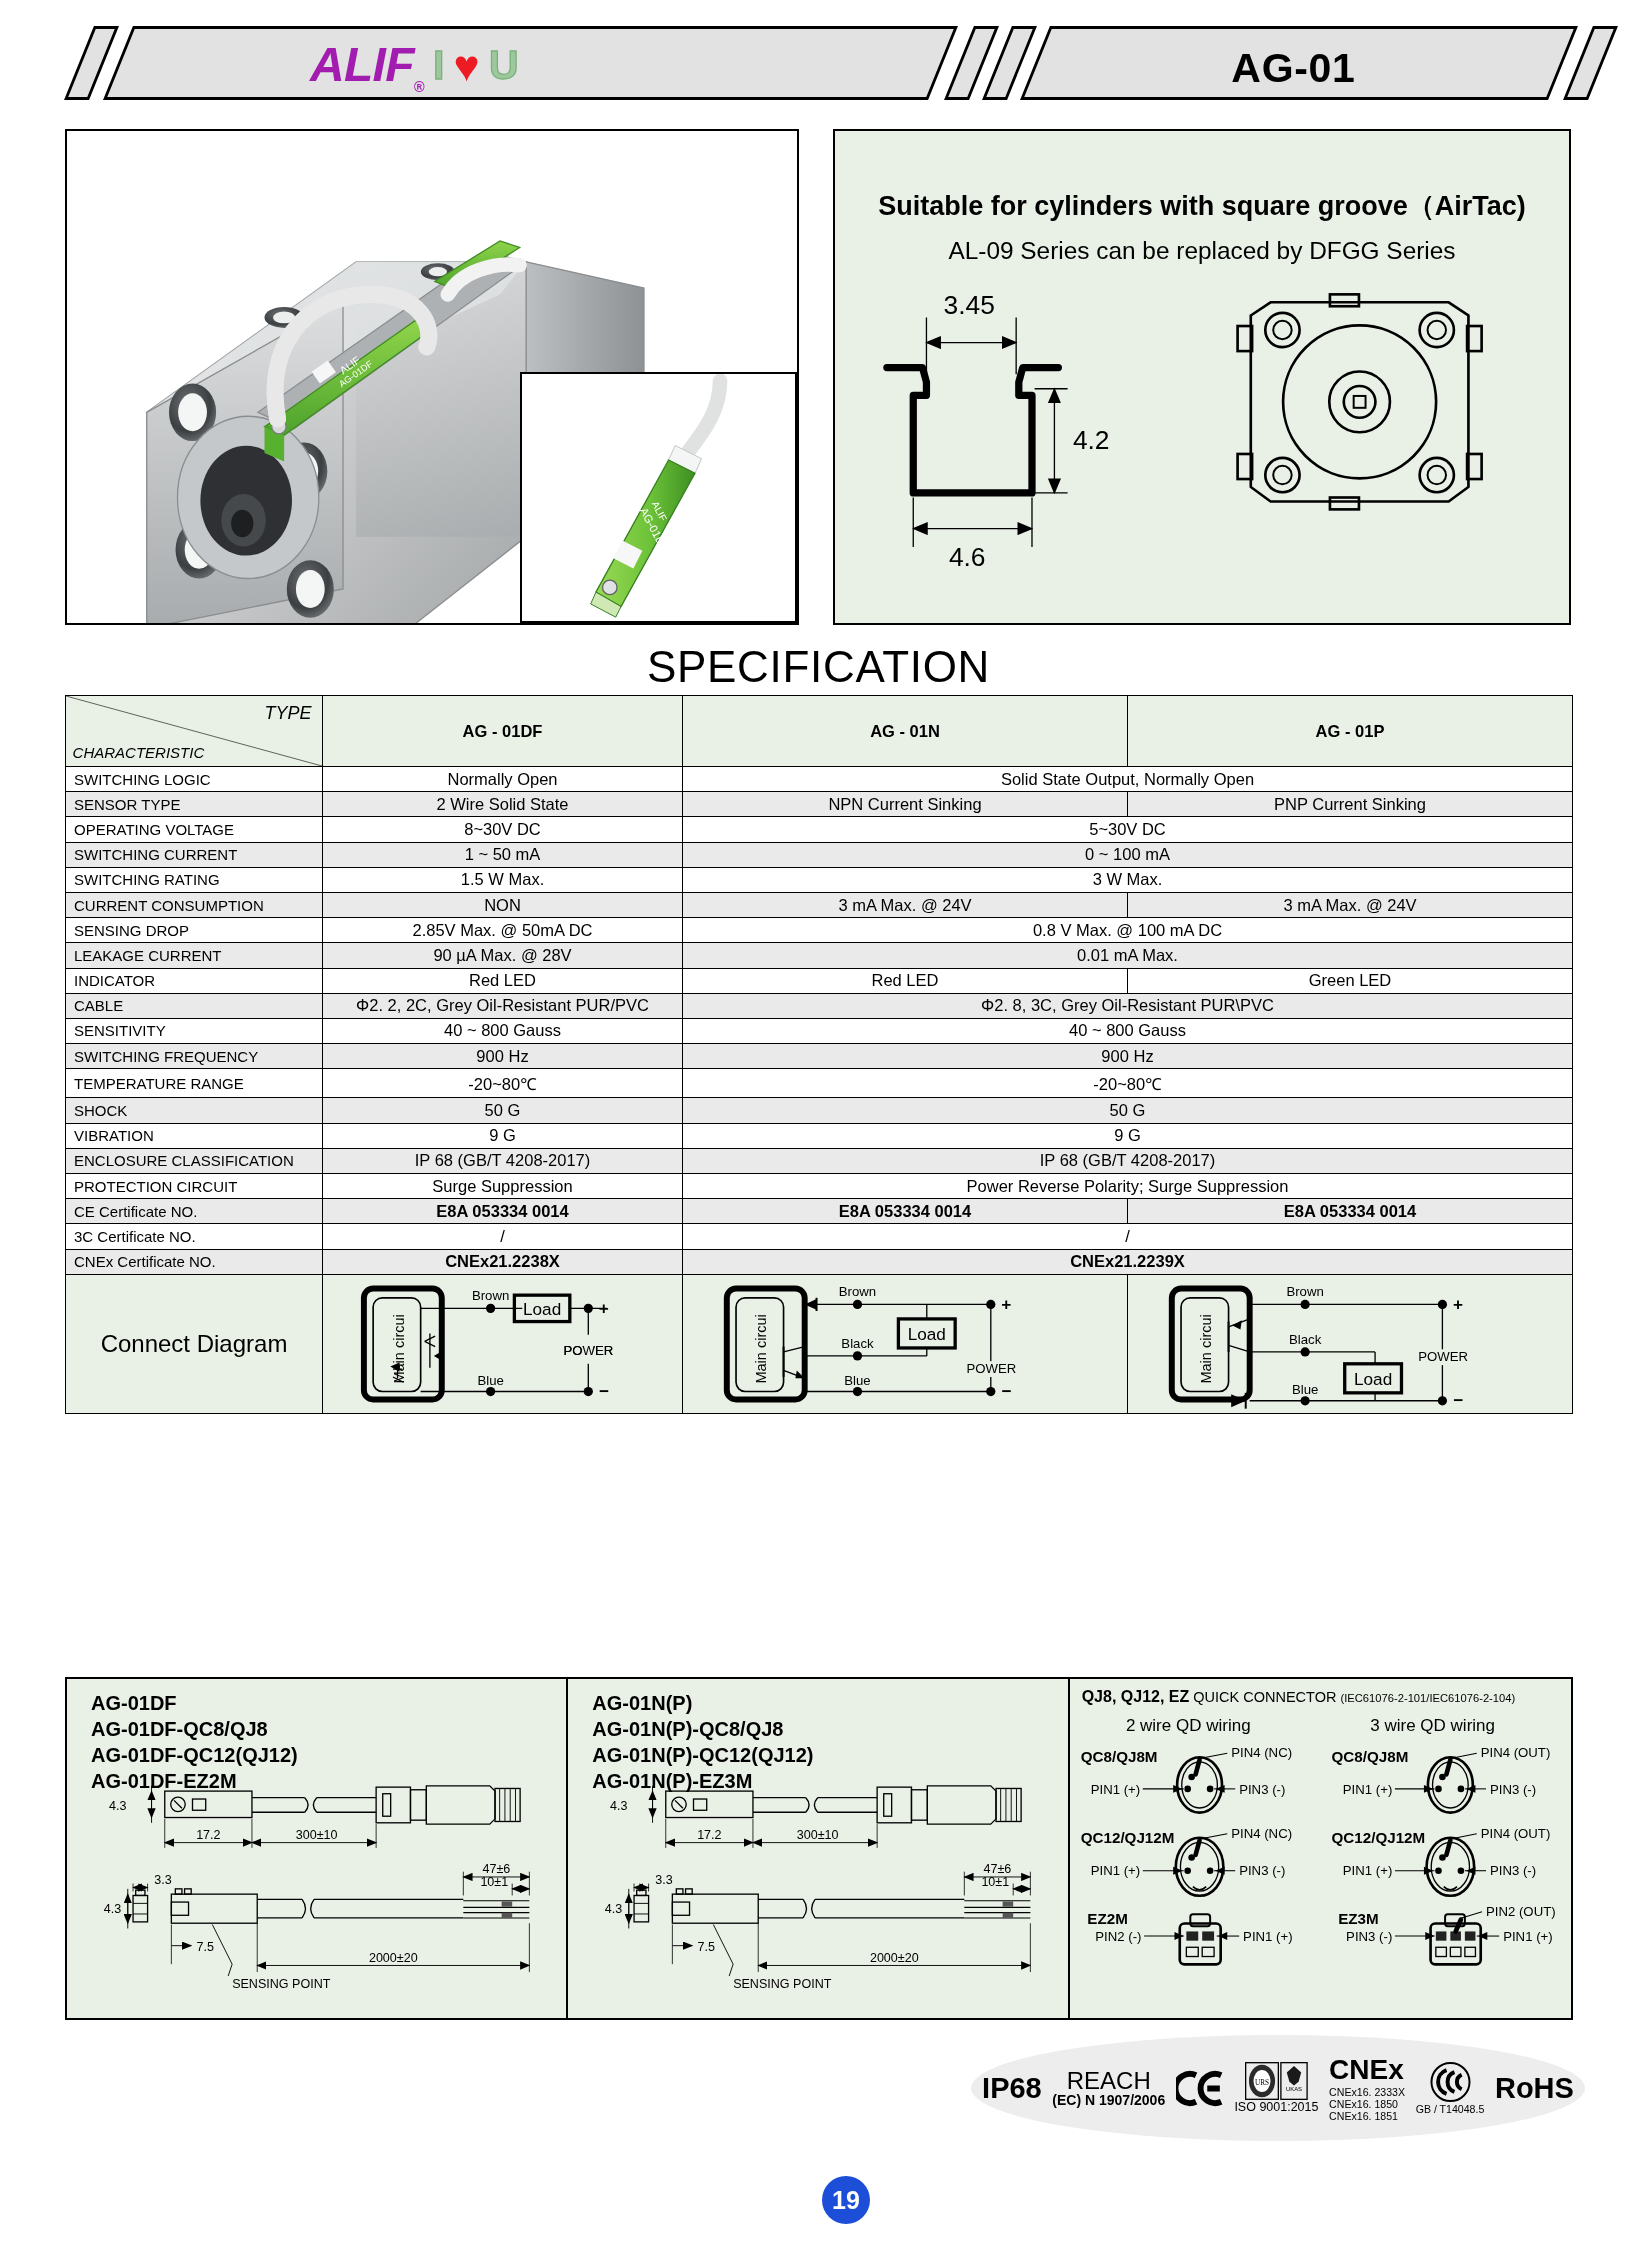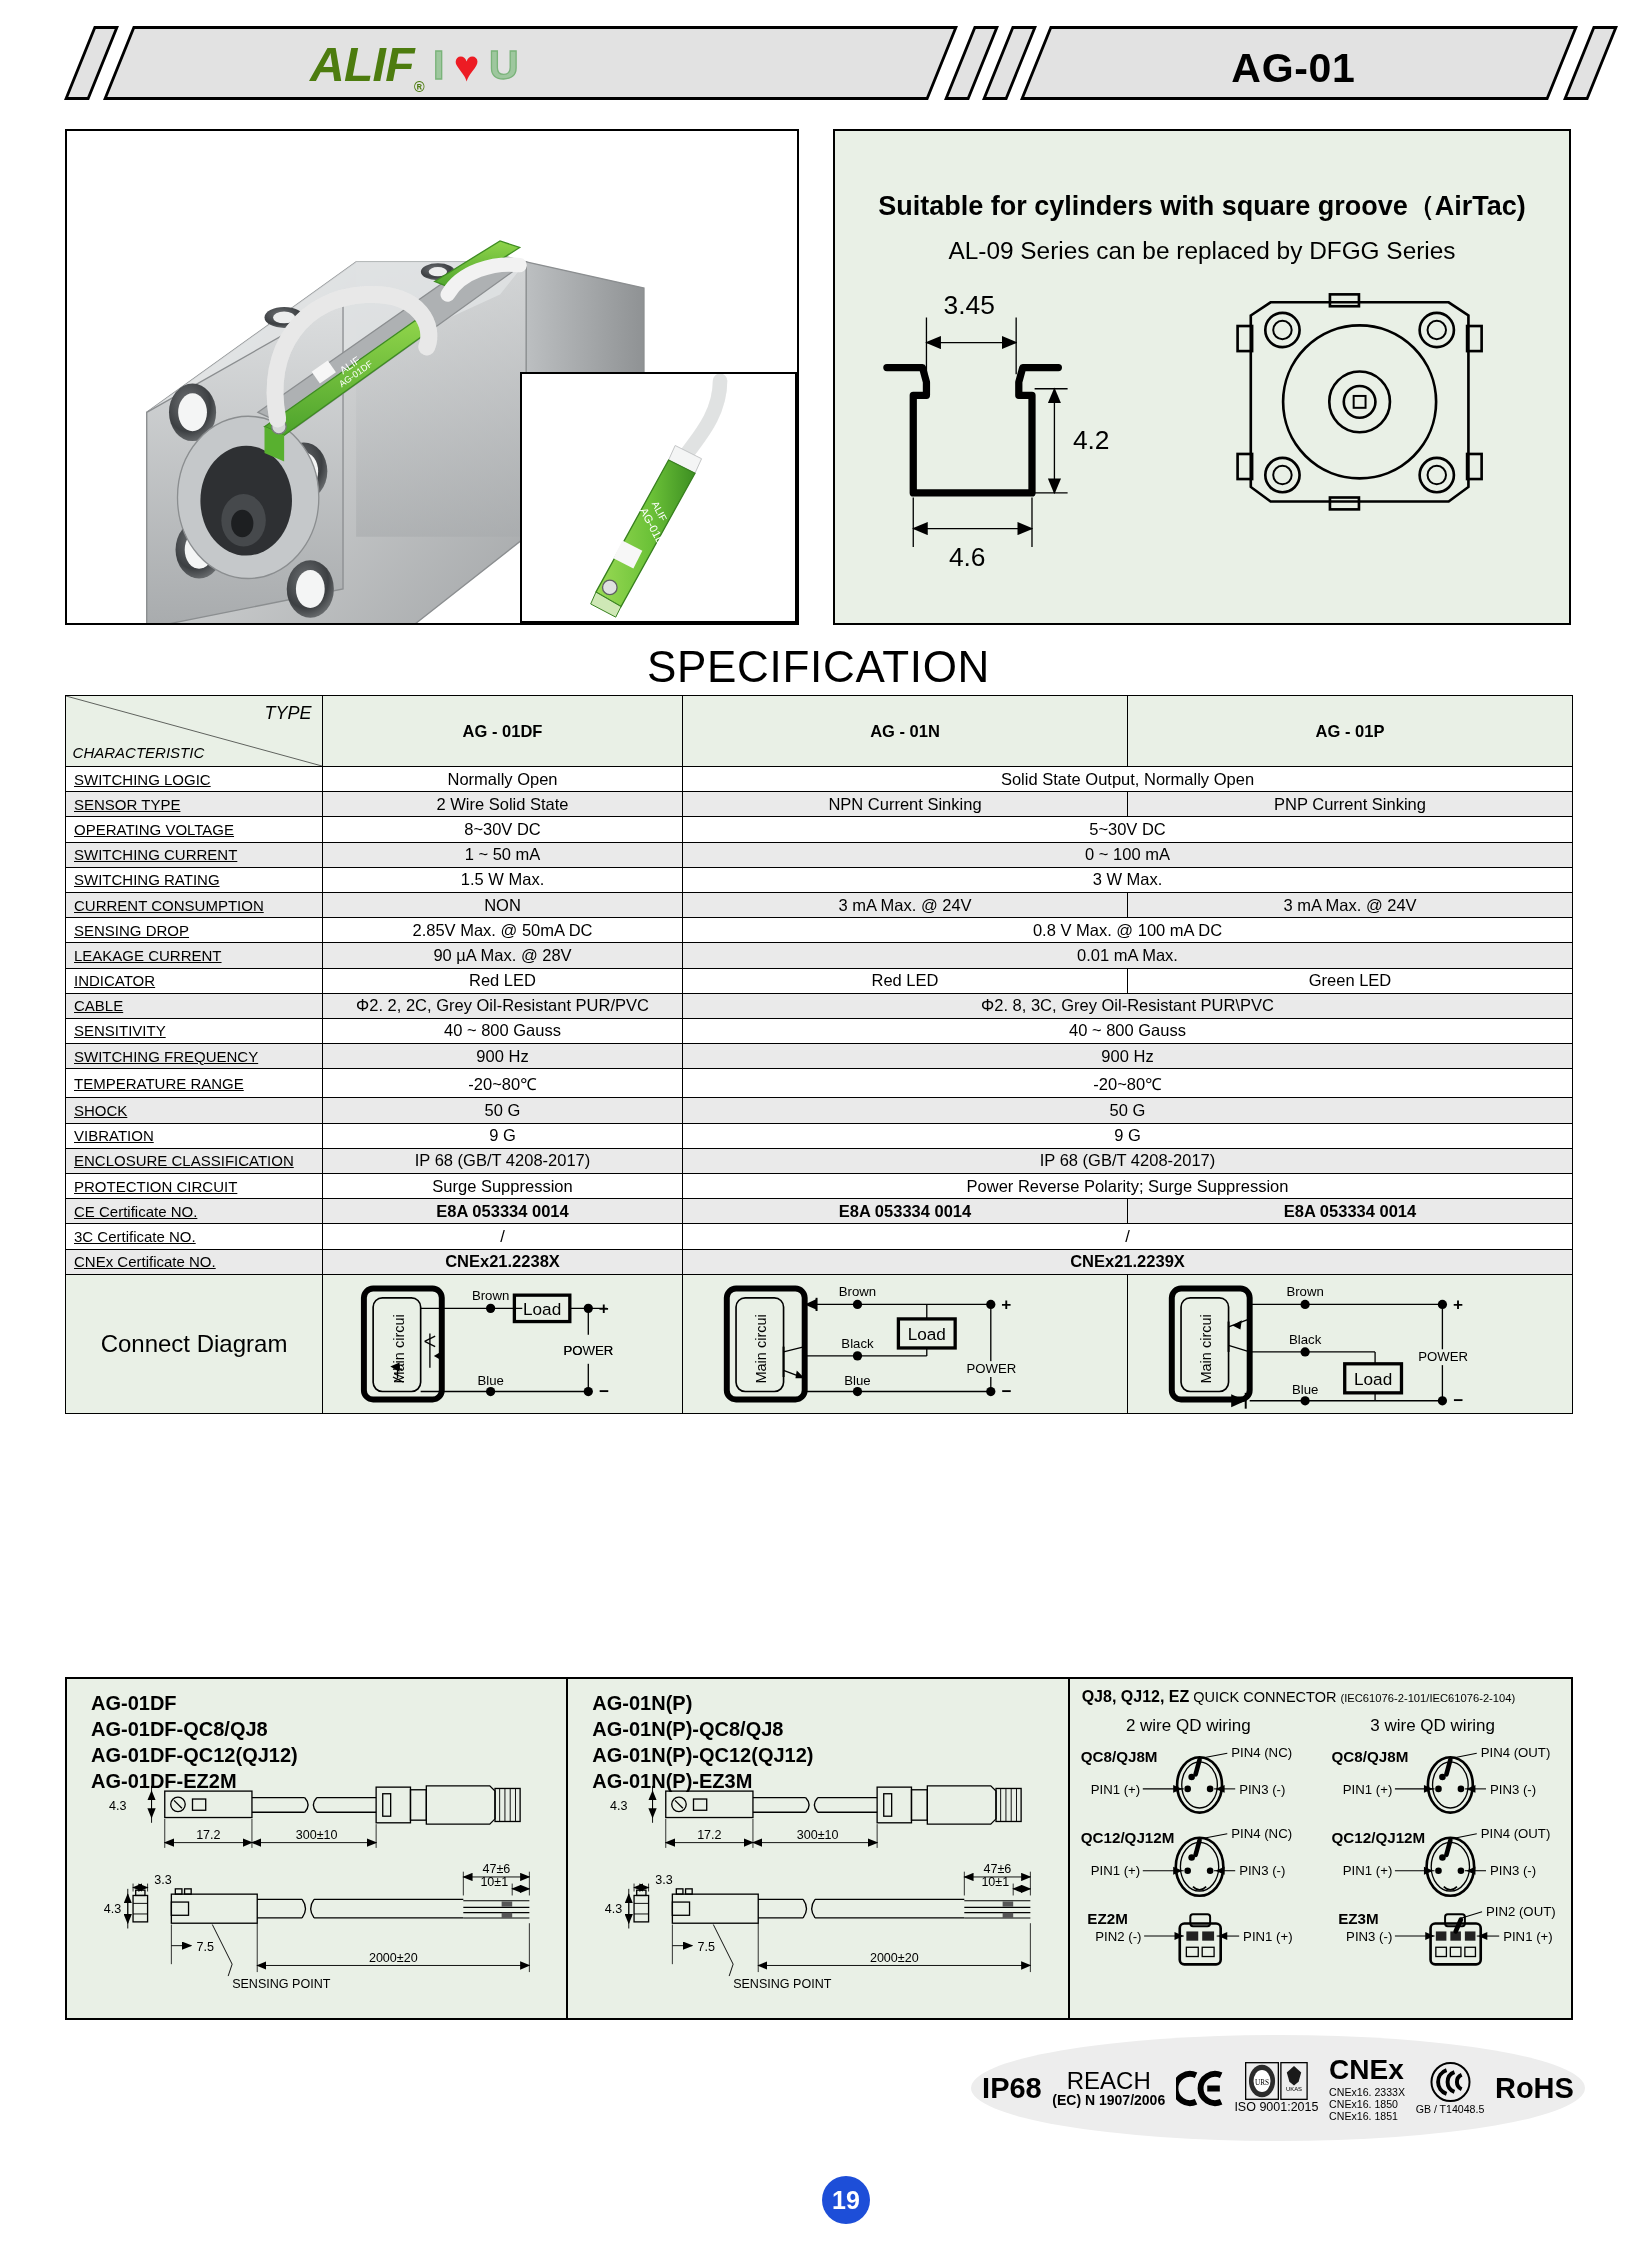--- a/index.html
+++ b/index.html
@@ -27,21 +27,21 @@
   .band-mid2  { left: 997px; width: 25px; }
   .band-title { left: 1035px; width: 528px; }
   .band-end   { left: 1578px; width: 25px; }
 
   .logo-wrap {
     position: absolute; left: 310px; top: 12px; width: 528px; height: 55px;
     display: flex; align-items: center; gap: 9.2px; z-index: 6;
   }
   .logo-alif {
     font-size: 48px; font-weight: bold; font-style: italic;
-    color: #4d7c0f; letter-spacing: -0.7px;
+    color: #a21caf; letter-spacing: -0.7px;
     font-family: "Liberation Sans", sans-serif;
   }
   .logo-reg { font-size: 14.5px; vertical-align: sub; }
   .logo-i, .logo-u {
     font-size: 41px; font-weight: bold; color: #9ec79e;
     -webkit-text-stroke: 1.3px #7ab37a;
   }
   .logo-heart { color: #ed1c24; font-size: 44px; line-height: 1; }
 
   .header-title {
@@ -96,21 +96,20 @@
     font-size: 16.5px;
     text-align: center;
     vertical-align: middle;
     padding: 2.6px 4px;
     background: #fff;
   }
   .spec-table tr.alt td { background: #eaeaea; }
   .spec-table td.lbl {
     text-align: left; padding-left: 8px; font-size: 15px;
     width: 257px;
-    text-decoration: underline;
   }
   .hdr-cell {
     height: 71px; background: #e9f0e6 !important;
     font-size: 29px; font-weight: bold;
   }
   .corner-cell {
     position: relative; height: 71px; padding: 0 !important;
     background: #e9f0e6 !important;
     font-style: italic;
   }

